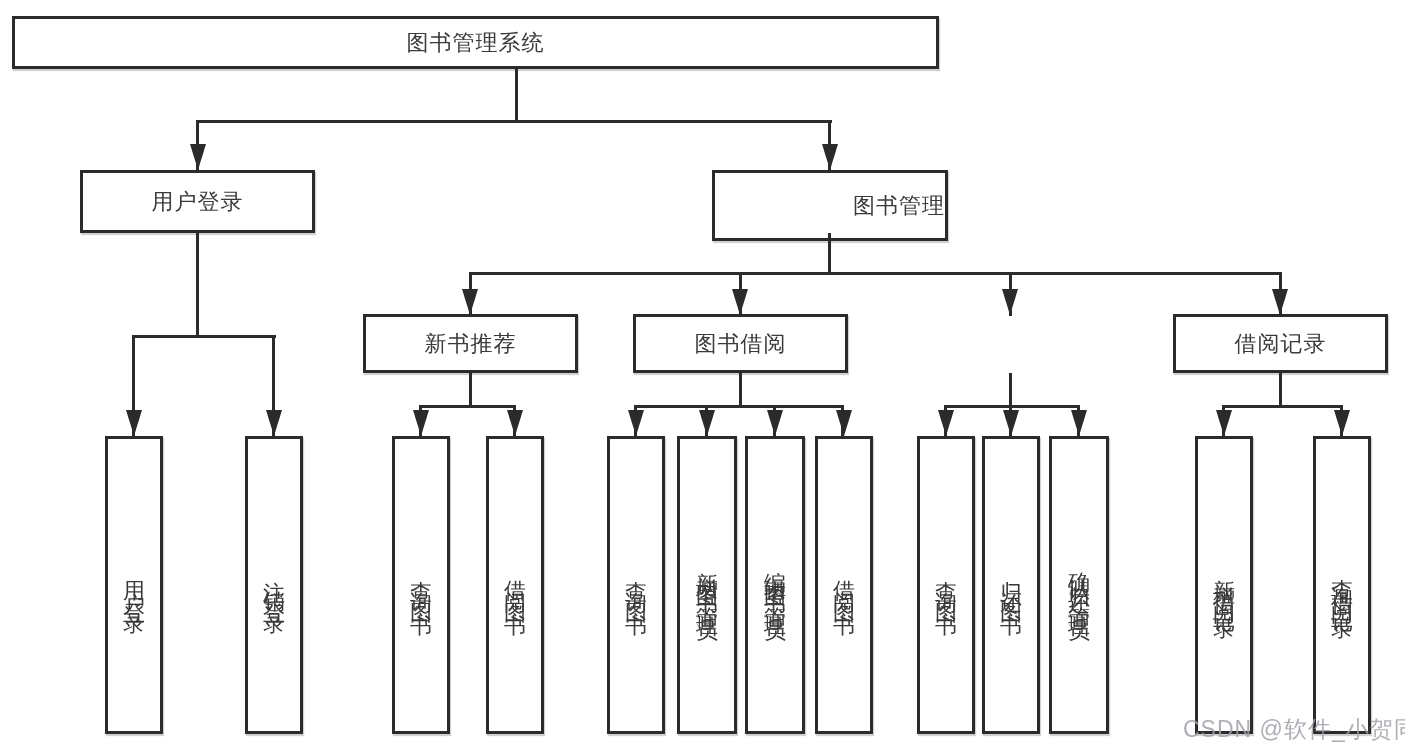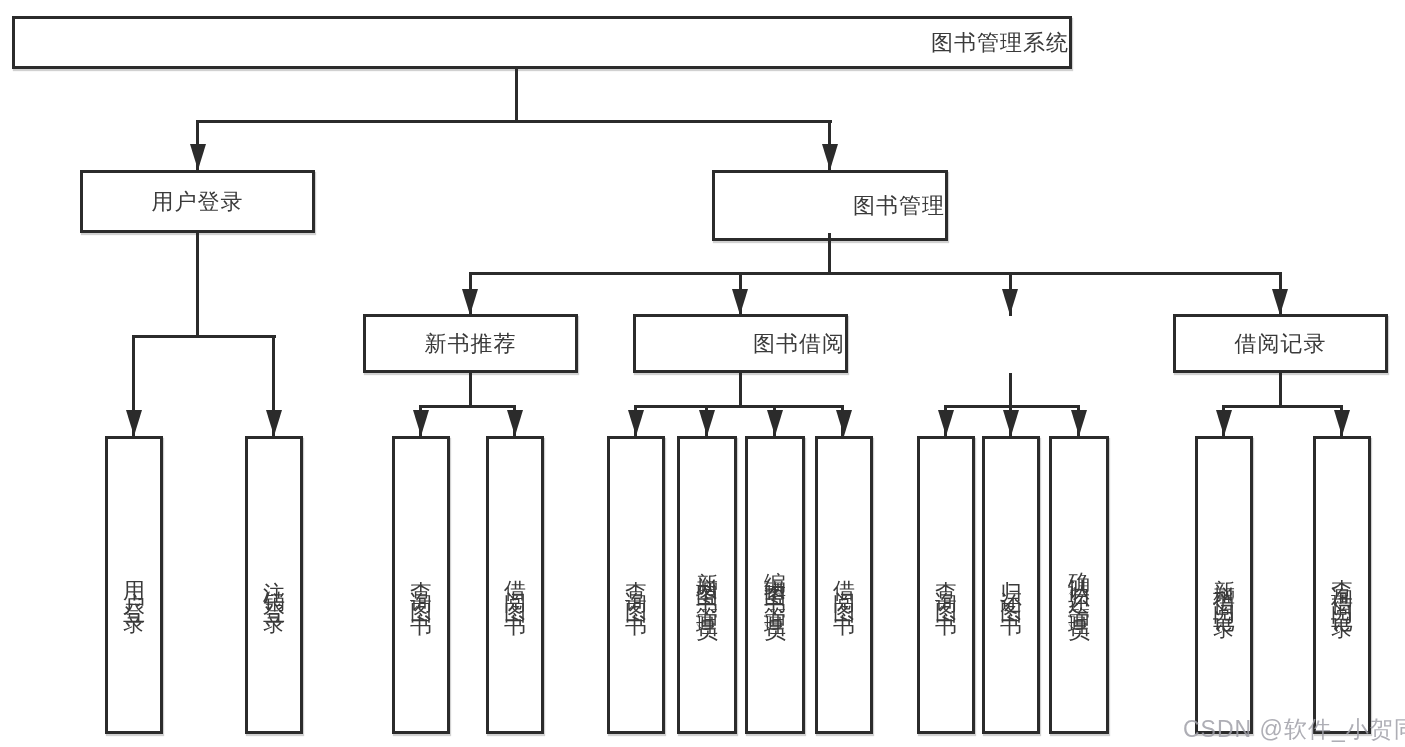--- a/index.html
+++ b/index.html
@@ -37,21 +37,21 @@
     position:absolute; left:1183px; top:714px; z-index:5;
     font-size:23px; letter-spacing:1px; white-space:nowrap;
     color:rgba(160,160,168,0.85);
   }
 </style>
 </head>
 <body>
 
 <div class="canvas">
 
-  <div class="hbox" style="left:12px; top:16px; width:1060px; height:53px;justify-content:flex-end;">
+  <div class="hbox" style="left:12px; top:16px; width:927px; height:53px;">
     <span>图书管理系统</span>
   </div>
 
   <div class="lv" style="left:515px; top:69px; height:54px;"></div>
   <div class="lh" style="left:196px; top:120px; width:636px;"></div>
   <div class="lv" style="left:196px; top:120px; height:50px;"></div>
   <div class="lv" style="left:828px; top:120px; height:50px;"></div>
   <div class="arrow" style="left:190px; top:144px;"></div>
   <div class="arrow" style="left:822px; top:144px;"></div>
 
@@ -76,21 +76,21 @@
   <div class="lv" style="left:1009px; top:272px; height:44px;"></div>
   <div class="lv" style="left:1279px; top:272px; height:44px;"></div>
   <div class="arrow" style="left:462px; top:289px;"></div>
   <div class="arrow" style="left:732px; top:289px;"></div>
   <div class="arrow" style="left:1002px; top:289px;"></div>
   <div class="arrow" style="left:1272px; top:289px;"></div>
 
   <div class="hbox" style="left:363px; top:314px; width:215px; height:59px;text-align:right;">
     <span>新书推荐</span>
   </div>
-  <div class="hbox" style="left:633px; top:314px; width:215px; height:59px;justify-content:flex-end;">
+  <div class="hbox" style="left:633px; top:314px; width:215px; height:59px;">
     <span>图书借阅</span>
   </div>
   <div class="hbox" style="left:1173px; top:314px; width:215px; height:59px;">
     <span>借阅记录</span>
   </div>
 
   <div class="lv" style="left:469px; top:373px; height:35px;"></div>
   <div class="lh" style="left:419px; top:405px; width:97px;"></div>
   <div class="lv" style="left:419px; top:405px; height:31px;"></div>
   <div class="lv" style="left:513px; top:405px; height:31px;"></div>

